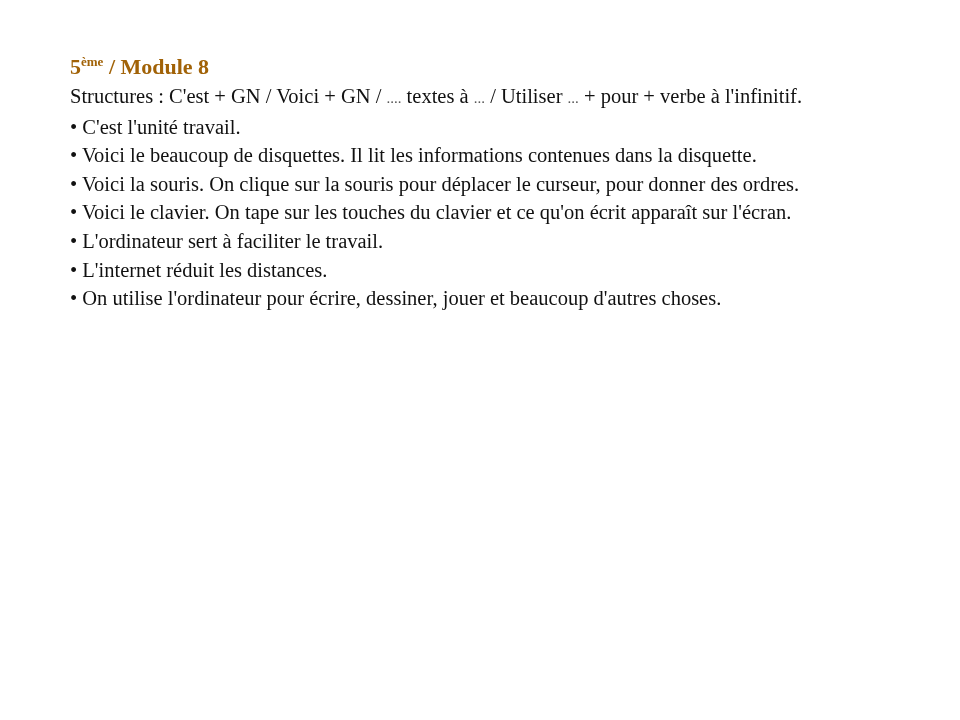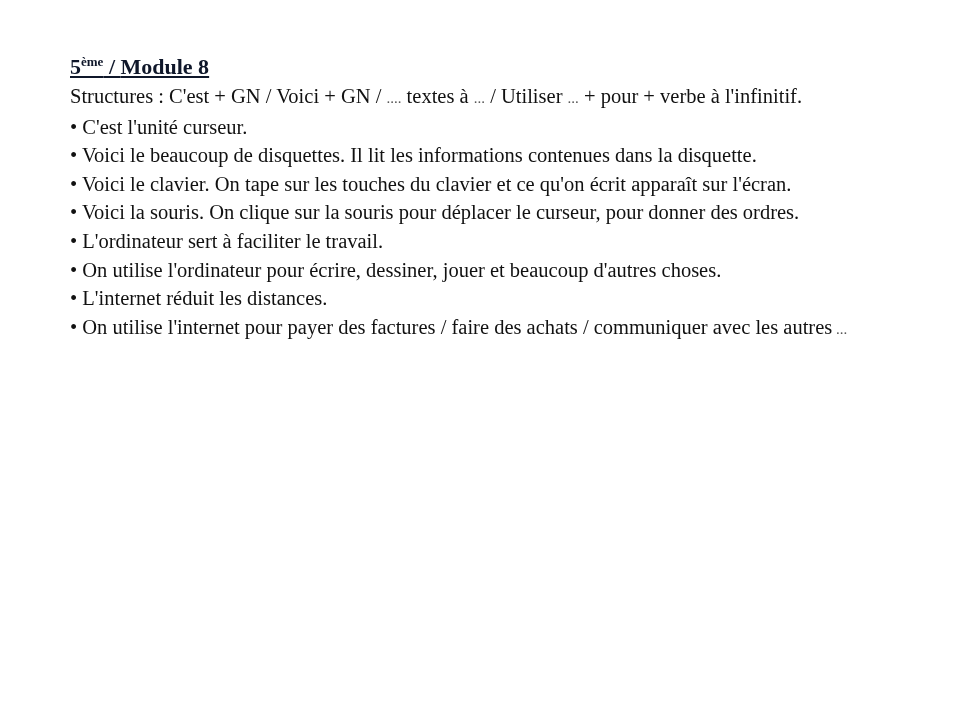--- a/index.html
+++ b/index.html
@@ -8,47 +8,45 @@
     position: absolute;
     left: 70px;
     top: 52px;
     width: 814px;
     font-family: "Liberation Serif", "DejaVu Serif", serif;
     font-size: 20.5px;
     line-height: 28.6px;
     color: #111111;
   }
   .title {
-    color: #0f172a;
+    color: #a16207;
     font-weight: bold;
     font-size: 22px;
     line-height: 30px;
     height: 30px;
-    text-decoration: underline;
   }
   .title sup { font-size: 13px; font-weight: bold; vertical-align: 8px; line-height: 0; }
   .structures { margin: 0; }
   .structures .dim { color: #555; font-size: 15px; }
   .bullet-line { margin: 0; }
   .justify { text-align: justify; }
   .dim { color: #555; font-size: 15px; }
 </style>
 </head>
 <body>
 
 <div class="page">
   <div class="title">
     <span>5</span><sup>ème</sup><span> / </span><span> Module 8</span>
   </div>
 
   <div class="structures">
     <span>Structures : C'est + GN  / Voici + GN / </span><span class="dim">....</span><span> textes  à </span><span class="dim">...</span><span>  /  </span><span>Utiliser </span><span class="dim">...</span><span> + pour + verbe à l'infinitif.</span>
   </div>
 
-  <div class="bullet-line"><span>•</span> <span>C'est l'unité curseur.</span></div>
+  <div class="bullet-line"><span>•</span> <span>C'est l'unité travail.</span></div>
   <div class="bullet-line justify"><span>•</span> <span>Voici le beaucoup de disquettes. Il lit les informations contenues dans la disquette.</span></div>
+  <div class="bullet-line justify"><span>•</span> <span>Voici la souris. On clique sur la souris pour déplacer le curseur, pour donner des ordres.</span></div>
   <div class="bullet-line justify"><span>•</span> <span>Voici le clavier. On tape sur les touches du clavier et ce qu'on écrit apparaît sur l'écran.</span></div>
-  <div class="bullet-line justify"><span>•</span> <span>Voici la souris. On clique sur la souris pour déplacer le curseur, pour donner des ordres.</span></div>
   <div class="bullet-line"><span>•</span> <span>L'ordinateur sert à faciliter le travail.</span></div>
+  <div class="bullet-line"><span>•</span> <span>L'internet réduit les distances.</span></div>
   <div class="bullet-line justify"><span>•</span> <span>On utilise l'ordinateur pour écrire, dessiner, jouer et beaucoup d'autres choses.</span></div>
-  <div class="bullet-line"><span>•</span> <span>L'internet réduit les distances.</span></div>
-  <div class="bullet-line justify"><span>•</span> <span>On utilise l'internet pour payer des factures / faire des achats / communiquer avec les autres</span><span class="dim"> ...</span></div>
 </div>
 
 </body></html>

